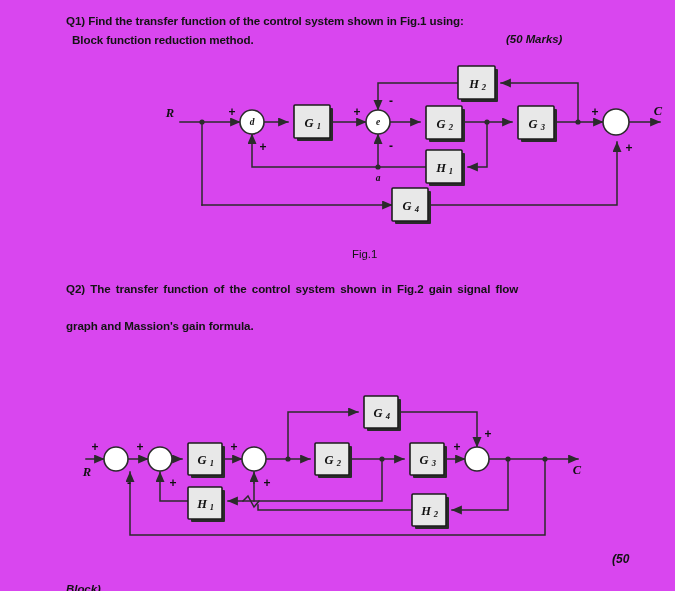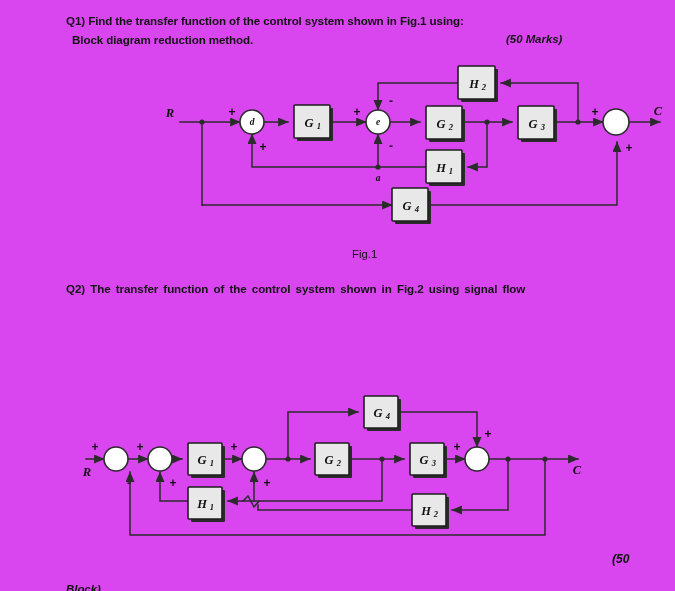--- a/index.html
+++ b/index.html
@@ -157,21 +157,21 @@
     text-anchor: middle;
     dominant-baseline: central;
   }
 </style>
 </head>
 <body>
 
 <div id="page">
 
   <div class="qtext" id="q1-line1">Q1)  Find the transfer function of the control system shown in Fig.1 using:</div>
-  <div class="qtext" id="q1-line2">Block diagram reduction method.</div>
+  <div class="qtext" id="q1-line2">Block function reduction method.</div>
   <div id="q1-marks">(50 Marks)</div>
 
   <div class="diagram" id="fig1">
     <svg width="675" height="240" viewBox="0 0 675 240">
       <defs>
         <marker id="ar" markerWidth="8" markerHeight="8" refX="6.6" refY="3" orient="auto" markerUnits="strokeWidth">
           <path d="M0,0 L7,3 L0,6 z" fill="#2b2b2b"></path>
         </marker>
       </defs>
 
@@ -275,21 +275,22 @@
       <text class="sign" x="629" y="148">+</text>
 
       <text class="sig-label" x="170" y="113">R</text>
       <text class="sig-label" x="658" y="111">C</text>
       <text class="sum-label" x="378" y="178">a</text>
     </svg>
   </div>
 
   <div id="fig1-caption">Fig.1</div>
 
-  <div class="qtext" id="q2-line1">Q2) The transfer function of the control system shown in Fig.2 using signal flow</div>
+  <div class="qtext" id="q2-line1">Q2) The transfer function of the control system shown in Fig.2 gain signal flow</div>
+  <div class="qtext" id="q2-line2">graph and Massion's gain formula.</div>
 
   <div class="diagram" id="fig2" style="top:0;">
     <svg width="675" height="591" viewBox="0 0 675 591" style="position:absolute; left:0; top:0; pointer-events:none;">
       <defs>
         <marker id="ar2" markerWidth="8" markerHeight="8" refX="6.6" refY="3" orient="auto" markerUnits="strokeWidth">
           <path d="M0,0 L7,3 L0,6 z" fill="#2b2b2b"></path>
         </marker>
       </defs>
 
       <path class="wire" d="M86,459 L104,459" marker-end="url(#ar2)"></path>

